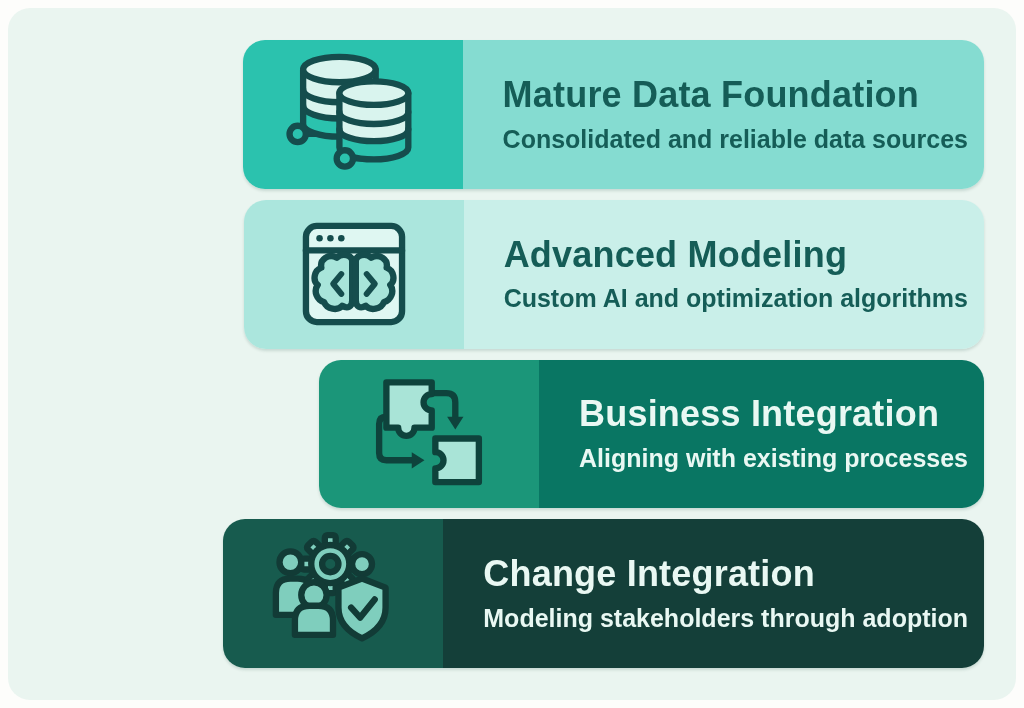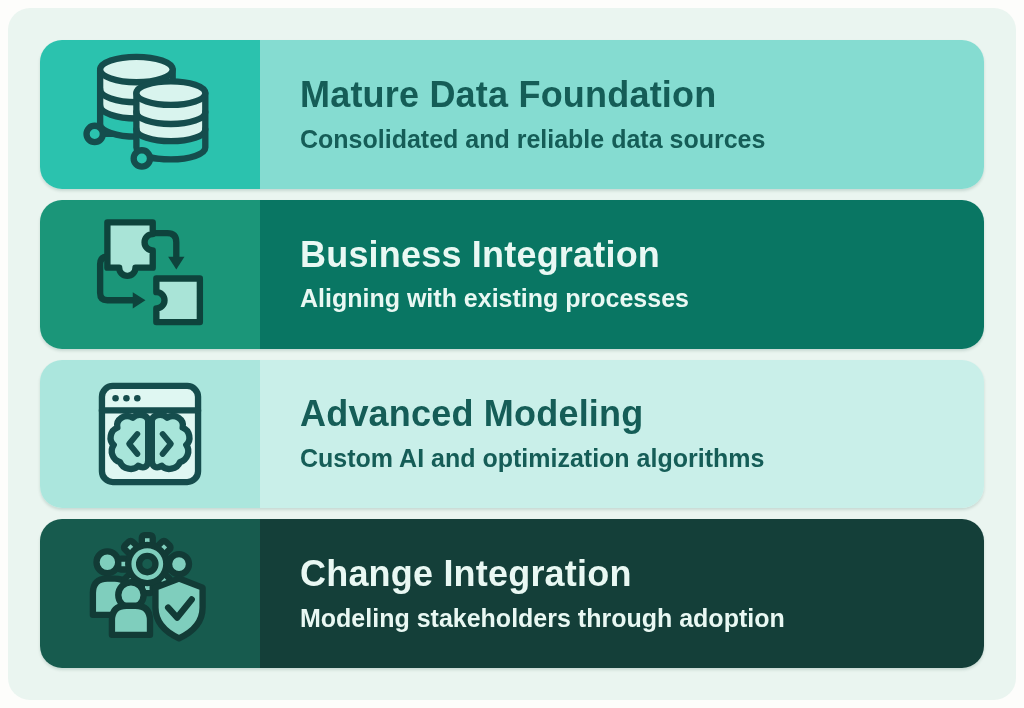--- a/index.html
+++ b/index.html
@@ -35,21 +35,21 @@
   .fl{fill:var(--fill);stroke:var(--stroke);stroke-width:7;stroke-linejoin:round;}
   .fl2{fill:var(--fill2);stroke:var(--stroke);stroke-width:7;stroke-linejoin:round;}
   .flns{fill:var(--fill);}
   .bgns{fill:var(--icon-bg);}
   .ring{fill:var(--icon-bg);stroke:var(--stroke);stroke-width:7;}
   .sd{fill:var(--stroke);stroke:none;}
 </style>
 </head>
 <body style="background: rgb(253, 253, 251);">
 
-<div class="card" style="background: rgb(234, 245, 240);">
+<div class="card" style="background: rgb(234, 245, 240); align-items: flex-end;">
 
   <div class="row" style="--icon-bg: #2BC2AE; --body-bg: #85DCD1; --text: #155D57; --stroke: #154D4D; --fill: #D9F4EE; --fill2: #D9F4EE;">
     <div class="icon-col">
       <svg viewBox="0 0 150 150">
 
         <path class="sk" d="M22 97 H44 Q50 97 50 91 V80"></path>
         <path class="sk" d="M66 84 V118"></path>
         <path class="sk" d="M101 106 V118 Q101 124 95 124 H76"></path>
 
         <path class="flns" d="M20 26 V86 A40 14 0 0 0 100 86 V26 A40 14 0 0 1 20 26 Z"></path>
@@ -69,59 +69,59 @@
         <circle class="ring" cx="14" cy="97" r="9"></circle>
         <circle class="ring" cx="66" cy="124" r="9"></circle>
       </svg>
     </div>
     <div class="body-col">
       <div class="title">Mature Data Foundation</div>
       <div class="subtitle">Consolidated and reliable data sources</div>
     </div>
   </div>
 
-  <div class="row" style="--icon-bg: #1B9679; --body-bg: #097663; --text: #E9F8F3; --stroke: #0E433C; --fill: #A9E4D7; --fill2: #A9E4D7;">
-    <div class="icon-col">
-      <svg viewBox="0 0 150 150">
-
-        <path class="sk" d="M70 30 H94 Q104 30 104 40 V58"></path>
-        <path class="sd" d="M95 56 L104 70 L113 56 Z"></path>
-        <path class="sk" d="M36 56 H28 Q20 56 20 64 V96 Q20 104 28 104 H58"></path>
-        <path class="sd" d="M56 95 L70 104 L56 113 Z"></path>
-
-        <path class="fl2" d="M28 18 H78 V31 A9 9 0 0 0 78 49 V68 H59 A9 9 0 0 1 41 68 H28 Z"></path>
-
-        <path class="fl2" d="M82 80 H130 V128 H82 V113 A9 9 0 0 0 82 95 Z"></path>
-      </svg>
-    </div>
-    <div class="body-col">
-      <div class="title">Business Integration</div>
-      <div class="subtitle">Aligning with existing processes</div>
-    </div>
-  </div>
-
   <div class="row" style="--icon-bg: #ABE6DD; --body-bg: #C9EFE9; --text: #155D57; --stroke: #154D4D; --fill: #DFF7F2; --fill2: #A8E5DA;">
     <div class="icon-col">
       <svg viewBox="0 0 150 150">
         <rect class="fl" x="22" y="22" width="106" height="106" rx="12"></rect>
         <path class="sk" d="M22 49 H128"></path>
         <circle class="sd" cx="37" cy="35.5" r="3.6"></circle>
         <circle class="sd" cx="49" cy="35.5" r="3.6"></circle>
         <circle class="sd" cx="61" cy="35.5" r="3.6"></circle>
 
         <path class="fl2" d="M73 61 C73 54 62 51 56 57 C47 52 37 59 39 68 C31 71 29 82 35 87 C30 94 34 104 42 106 C45 114 57 116 62 110 C68 114 73 111 73 104 Z"></path>
 
         <path class="fl2" d="M77 61 C77 54 88 51 94 57 C103 52 113 59 111 68 C119 71 121 82 115 87 C120 94 116 104 108 106 C105 114 93 116 88 110 C82 114 77 111 77 104 Z"></path>
         <path class="sk65" d="M61 75 L52 86 L61 97"></path>
         <path class="sk65" d="M89 75 L98 86 L89 97"></path>
       </svg>
     </div>
     <div class="body-col">
       <div class="title">Advanced Modeling</div>
       <div class="subtitle">Custom AI and optimization algorithms</div>
+    </div>
+  </div>
+
+  <div class="row" style="--icon-bg: #1B9679; --body-bg: #097663; --text: #E9F8F3; --stroke: #0E433C; --fill: #A9E4D7; --fill2: #A9E4D7;">
+    <div class="icon-col">
+      <svg viewBox="0 0 150 150">
+
+        <path class="sk" d="M70 30 H94 Q104 30 104 40 V58"></path>
+        <path class="sd" d="M95 56 L104 70 L113 56 Z"></path>
+        <path class="sk" d="M36 56 H28 Q20 56 20 64 V96 Q20 104 28 104 H58"></path>
+        <path class="sd" d="M56 95 L70 104 L56 113 Z"></path>
+
+        <path class="fl2" d="M28 18 H78 V31 A9 9 0 0 0 78 49 V68 H59 A9 9 0 0 1 41 68 H28 Z"></path>
+
+        <path class="fl2" d="M82 80 H130 V128 H82 V113 A9 9 0 0 0 82 95 Z"></path>
+      </svg>
+    </div>
+    <div class="body-col">
+      <div class="title">Business Integration</div>
+      <div class="subtitle">Aligning with existing processes</div>
     </div>
   </div>
 
   <div class="row" style="--icon-bg: #175B4E; --body-bg: #143F39; --text: #E9F8F3; --stroke: #123B36; --fill: #7FCEBD; --fill2: #7FCEBD;">
     <div class="icon-col">
       <svg viewBox="0 0 150 150">
 
         <circle class="fl2" cx="28" cy="40" r="12"></circle>
         <path class="fl2" d="M12 98 V74 Q12 58 28 58 H36 Q52 58 52 74 V98 Z"></path>
 

